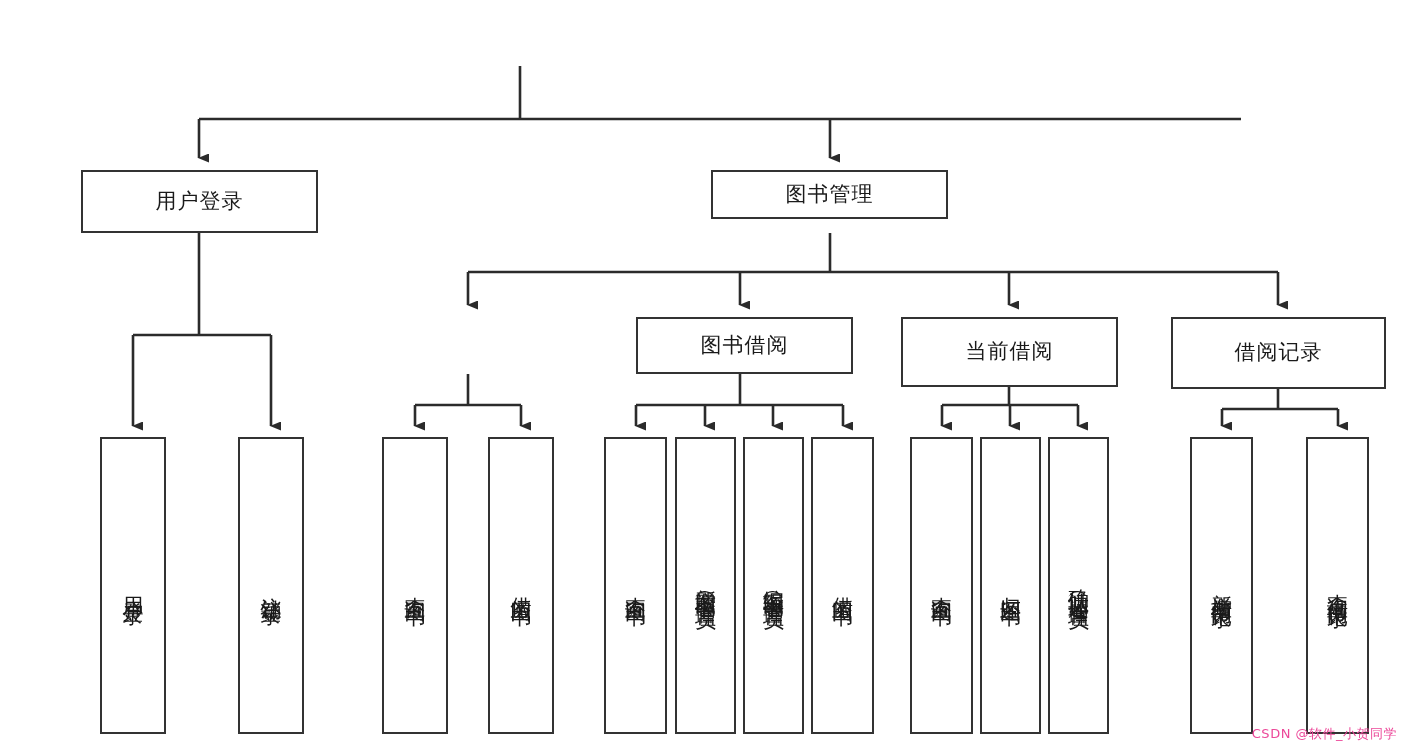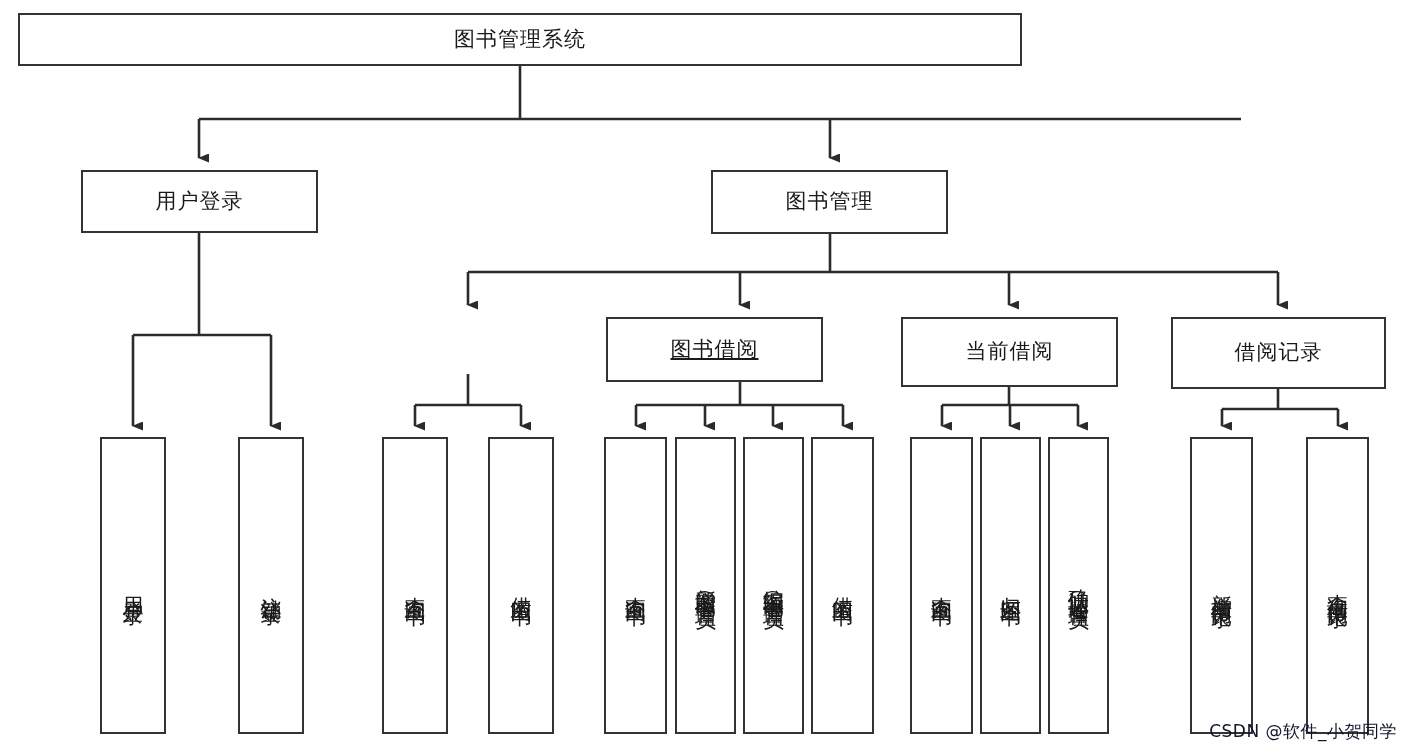--- a/index.html
+++ b/index.html
@@ -52,22 +52,22 @@
     left: 0;
     top: 0;
     width: 1405px;
     height: 747px;
     pointer-events: none;
   }
   .watermark {
     position: absolute;
     right: 8px;
     bottom: 4px;
-    font-size: 17px;
-    color: #0f172a;
+    font-size: 13px;
+    color: #ec4899;
     letter-spacing: 0.5px;
     white-space: nowrap;
     font-family: "DejaVu Sans", "Liberation Sans", sans-serif;
   }
 </style>
 </head>
 <body>
 
 <div id="diagram-root">
 
@@ -114,34 +114,31 @@
       <path d="M 1010 405 L 1010 426" marker-end="url(#arrowhead)"></path>
       <path d="M 1078 405 L 1078 426" marker-end="url(#arrowhead)"></path>
 
       <path d="M 1278 376 L 1278 409"></path>
       <path d="M 1222 409 L 1338 409"></path>
       <path d="M 1222 409 L 1222 426" marker-end="url(#arrowhead)"></path>
       <path d="M 1338 409 L 1338 426" marker-end="url(#arrowhead)"></path>
     </g>
   </svg>
 
-  <div class="node horiz" style="left:18px; top:13px; width:1004px; height:53px;">
-    <span>图书管理系统</span>
-  </div>
 
   <div class="node horiz" style="left:81px; top:170px; width:237px; height:63px;">
     <span>用户登录</span>
   </div>
 
-  <div class="node horiz" style="left:711px; top:170px; width:237px; height:64px;">
+  <div class="node horiz" style="left:711px; top:170px; width:237px; height:49px;">
     <span>图书管理</span>
   </div>
 
 
-  <div class="node horiz" style="left:606px; top:317px; width:217px; height:65px;text-decoration:underline;">
+  <div class="node horiz" style="left:636px; top:317px; width:217px; height:57px;">
     <span>图书借阅</span>
   </div>
 
   <div class="node horiz" style="left:901px; top:317px; width:217px; height:70px;">
     <span>当前借阅</span>
   </div>
 
   <div class="node horiz" style="left:1171px; top:317px; width:215px; height:72px;">
     <span>借阅记录</span>
   </div>

